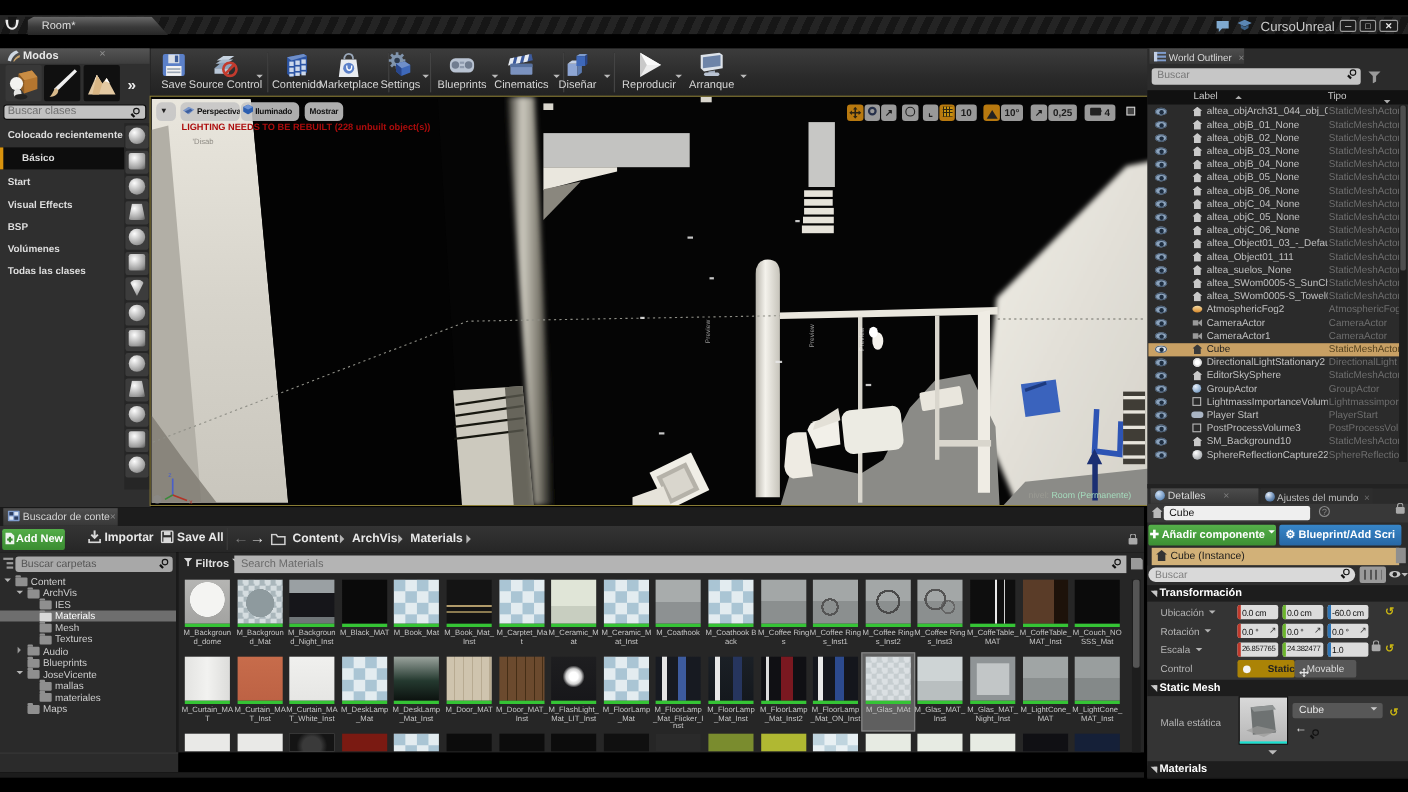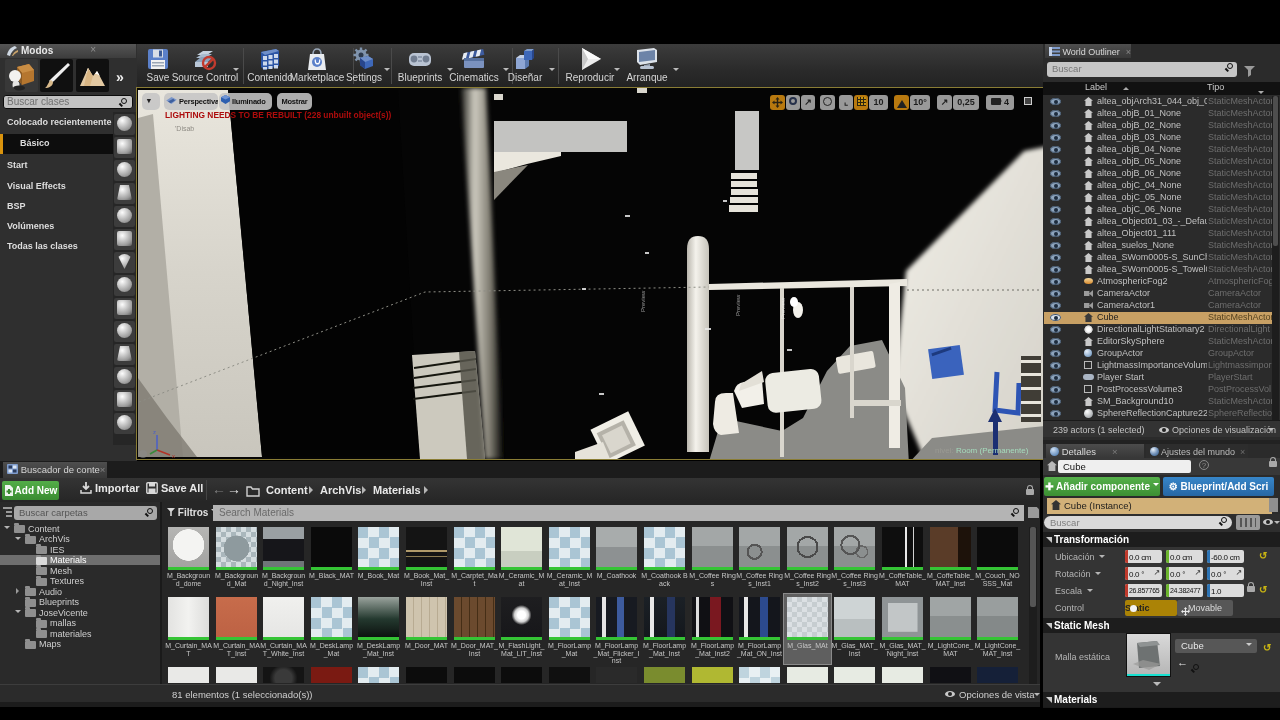--- a/index.html
+++ b/index.html
@@ -57,20 +57,37 @@
 .mag:after{content:"";position:absolute;left:-3.5px;top:5px;width:4px;height:1.5px;background:#111;transform:rotate(45deg)}
 .lock{position:absolute;width:8px;height:6px;background:#a9a9a9;border-radius:1px}
 .lock:before{content:"";position:absolute;left:1px;top:-4px;width:4px;height:4px;border:1.5px solid #a9a9a9;border-bottom:none;border-radius:3px 3px 0 0}
 .feye{display:inline-block;width:10px;height:6px;border-radius:50%;background:#c9c9c9}
 .feye:after{content:"";display:block;margin:1px auto;width:4px;height:4px;border-radius:50%;background:#222}
 .dhico{position:absolute;width:10px;height:10px;background:#b9b9b9;clip-path:polygon(50% 0,100% 42%,84% 42%,84% 100%,16% 100%,16% 42%,0 42%)}
 .diag{position:absolute;right:2px;top:1px;font-size:8px;color:#333}
 .cdn{display:inline-block;width:0;height:0;border:3px solid transparent;border-top-color:#b5b5b5;vertical-align:-1px;margin-left:2px}
 </style></head><body>
 <div id="stage">
+<div id="titlebar" class="ab">
+  <svg class="ab" style="left:3px;top:0px" width="16" height="16" viewBox="0 0 16 16">
+        <path d="M2 3 C2 3 2 9 5 11 C7 12.5 9 12.5 11 11 C14 9 14 3 14 3 L11.5 3 C11.5 3 12 8 10 9.6 C9 10.4 7 10.4 6 9.6 C4 8 4.5 3 4.5 3 Z" fill="#e9e9e9"></path>
+      </svg>
+  <div id="roomtab">Room*</div>
+  <svg class="ab" style="left:1105px;top:3px" width="13" height="11" viewBox="0 0 13 11">
+        <path d="M1 1 h11 v7 h-6 l-3 3 v-3 h-2 z" fill="#7fa9cf"></path>
+      </svg>
+  <svg class="ab" style="left:1125px;top:3px" width="13" height="11" viewBox="0 0 13 11">
+        <path d="M6.5 0 L13 3 L6.5 6 L0 3 Z" fill="#5b87b5"></path>
+        <path d="M3 4.5 v3 l3.5 2 l3.5 -2 v-3 l-3.5 2 z" fill="#3d6288"></path>
+      </svg>
+  <div class="ab" style="left:1146px;top:2px;font-size:12px;color:#c9c9c9">CursoUnreal</div>
+  <div class="winbtn" style="left:1218px">─</div>
+  <div class="winbtn" style="left:1236px">□</div>
+  <div class="winbtn" style="left:1254px;width:17px">✕</div>
+</div>
 <div id="modes" class="ab">
   <div id="modestab"><svg style="margin:1px 2px -3px 6px" width="13" height="12" viewBox="0 0 13 12">
           <path d="M1 10 C2 5 5 2 9 1 L11 3 C8 4 5 7 4 11 Z" fill="#cfd8e2"></path>
           <path d="M6 11 C7 8 9 6 12 5 L12 7 C10 8 8 9 7 11 Z" fill="#c9a36a"></path>
         </svg>Modos<span style="position:absolute;right:40px;color:#909090;font-weight:normal">×</span></div>
   <div class="micon" style="left:5px;background:#383838">
     <svg width="33" height="33" viewBox="0 0 33 33">
           <path d="M12 8 L24 5 L29 11 L29 22 L17 26 L12 19 Z" fill="#b5762f"></path>
           <path d="M12 8 L24 5 L29 11 L17 14 Z" fill="#c98d44"></path>
           <path d="M12 8 L17 14 L17 26 L12 19 Z" fill="#8a5a24"></path>
@@ -587,26 +604,20 @@
       </div>
   <div class="orow" style="top:364px">
         <span class="oeye"></span>
         <span style="position:absolute;left:40px;top:1px;width:9px;height:9px;border-radius:50%;background:radial-gradient(circle at 35% 30%,#fff,#8a8f94)"></span>
         <span class="lab">SphereReflectionCapture22</span>
         <span class="typ">SphereReflectio</span>
       </div>
   <div class="ab" style="left:229px;top:52px;width:7px;height:324px;background:#1d1d1d">
         <div style="position:absolute;left:1px;top:0;width:5px;height:150px;background:#4e4e4e;border-radius:2px"></div>
       </div>
-  <div class="ab" style="left:0;top:376px;width:237px;height:17px;background:#333;border-top:1px solid #1a1a1a;font-size:9px;color:#c3c3c3">
-        <span style="position:absolute;left:10px;top:4px">239 actors (1 selected)</span>
-        <span class="feye" style="position:absolute;left:116px;top:6px"></span>
-        <span style="position:absolute;left:129px;top:4px">Opciones de visualización</span>
-        <span style="position:absolute;left:225px;top:7px;width:0;height:0;border:3px solid transparent;border-top-color:#bbb"></span>
-      </div>
 
   <div class="ab" style="left:0;top:396px;width:237px;height:4px;background:#222"></div>
   <div class="ab" style="left:3px;top:400px;width:98px;height:14px;background:linear-gradient(#4c4c4c,#373737);font-size:9.5px;color:#dadada;padding:2px 0 0 4px;white-space:nowrap;overflow:hidden"><span style="display:inline-block;width:9px;height:9px;border-radius:50%;background:radial-gradient(circle at 35% 30%,#cfe0f4,#3b6ea8);vertical-align:-1px"></span> Detalles<span style="color:#7e7e7e;margin-left:16px">×</span></div>
   <div class="ab" style="left:103px;top:400px;width:102px;height:14px;background:#2d2d2d;font-size:9px;color:#bcbcbc;padding:2.5px 0 0 4px;white-space:nowrap;overflow:hidden"><span style="display:inline-block;width:9px;height:9px;border-radius:50%;background:radial-gradient(circle at 35% 30%,#e8f0fa,#6b8cb5 55%,#2d567e);vertical-align:-1px"></span> Ajustes del mundo<span style="color:#6e6e6e;margin-left:5px">×</span></div>
 
   <div class="ab" style="left:0;top:414px;width:237px;height:17px;background:#383838">
     <span class="dhico" style="left:4px;top:3px"></span>
     <div class="ab" style="left:15px;top:1.5px;width:133px;height:13px;background:#efefef;border-radius:2px;font-size:9.5px;color:#111;padding:1px 0 0 5px">Cube</div>
     <span style="position:absolute;left:156px;top:2px;width:10px;height:10px;border:1.5px solid #8a8a8a;border-radius:50%;color:#8a8a8a;font-size:8px;text-align:center;line-height:10px">?</span>
     <span class="lock" style="left:226px;top:3px"></span>
@@ -640,21 +651,21 @@
   <div class="fld" style="left:82px;top:523px;width:37px"><i style="background:#c0392b"></i>0.0 °<span class="diag">↗</span></div>
   <div class="fld" style="left:123px;top:523px;width:37px"><i style="background:#6cb52d"></i>0.0 °<span class="diag">↗</span></div>
   <div class="fld" style="left:164px;top:523px;width:37px"><i style="background:#2d74b5"></i>0.0 °<span class="diag">↗</span></div>
   <div class="rlab" style="top:542px">Escala <span class="cdn"></span></div>
   <div class="fld" style="left:82px;top:540px;width:37px;padding-left:4px;font-size:7px"><i style="background:#c0392b"></i>26.857765</div>
   <div class="fld" style="left:123px;top:540px;width:37px;padding-left:4px;font-size:7px"><i style="background:#6cb52d"></i>24.382477</div>
   <div class="fld" style="left:164px;top:540px;width:37px"><i style="background:#2d74b5"></i>1.0</div>
   <span class="lock" style="position:absolute;left:204px;top:542px"></span>
   <div class="reset" style="left:216px;top:540px">↺</div>
   <div class="rlab" style="top:559px">Control</div>
-  <div class="ab" style="left:82px;top:556px;width:52px;height:16px;background:#ab8306;border-radius:2px;color:#222;font-size:9px;font-weight:bold;text-align:left;line-height:16px"><span style="position:absolute;left:5px;top:4.5px;width:7px;height:7px;border-radius:50%;background:#f4f4f4"></span>Static</div>
+  <div class="ab" style="left:82px;top:556px;width:52px;height:16px;background:#ab8306;border-radius:2px;color:#222;font-size:9px;font-weight:bold;text-align:right;line-height:16px"><span style="position:absolute;left:5px;top:4.5px;width:7px;height:7px;border-radius:50%;background:#f4f4f4"></span>Static</div>
   <div class="ab" style="left:134px;top:556px;width:56px;height:16px;background:#575757;border-radius:2px;color:#ddd;font-size:9px;text-align:center;line-height:16px"><span style="position:absolute;left:4px;top:3px"><svg width="9" height="9" viewBox="0 0 11 11" style="vertical-align:middle">
             <g fill="#e8e8e8">
               <polygon points="5.5,0 7.5,2.5 3.5,2.5"></polygon>
               <polygon points="5.5,11 7.5,8.5 3.5,8.5"></polygon>
               <polygon points="0,5.5 2.5,3.5 2.5,7.5"></polygon>
               <polygon points="11,5.5 8.5,3.5 8.5,7.5"></polygon>
               <rect x="4.8" y="2" width="1.4" height="7"></rect>
               <rect x="2" y="4.8" width="7" height="1.4"></rect>
             </g>
           </svg></span>Movable</div>
@@ -937,22 +948,16 @@
   <div class="tile" style="left:692px;top:212px;height:16px;background:#b0b832"></div>
   <div class="tile" style="left:739px;top:212px;height:16px;background:repeating-conic-gradient(#e8f0f3 0 25%,#bfd4de 0 50%);background-size:21px 21px;"></div>
   <div class="tile" style="left:787px;top:212px;height:16px;background:#e7ebe3"></div>
   <div class="tile" style="left:834px;top:212px;height:16px;background:#e7ebe3"></div>
   <div class="tile" style="left:882px;top:212px;height:16px;background:#e7ebe3"></div>
   <div class="tile" style="left:930px;top:212px;height:16px;background:#101014"></div>
   <div class="tile" style="left:977px;top:212px;height:16px;background:#152038"></div>
   <div class="ab" style="left:1029px;top:72px;width:8px;height:157px;background:#1d1d1d">
         <div style="position:absolute;left:1px;top:0px;width:6px;height:80px;background:#555;border-radius:2px"></div>
       </div>
-  <div class="ab" style="left:162px;top:229px;width:878px;height:18px;background:#2b2b2b;border-top:1px solid #3d3d3d;font-size:9.5px;color:#cfcfcf">
-        <span style="position:absolute;left:10px;top:4px">81 elementos (1 seleccionado(s))</span>
-        <span class="feye" style="position:absolute;left:783px;top:6px"></span>
-        <span style="position:absolute;left:797px;top:4px">Opciones de vista</span>
-        <span style="position:absolute;left:872px;top:8px;width:0;height:0;border:3px solid transparent;border-top-color:#bbb"></span>
-      </div>
   <div class="ab" style="left:0;top:229px;width:162px;height:18px;background:#2b2b2b;border-top:1px solid #3d3d3d"></div>
   <div class="ab" style="left:0;top:247px;width:1040px;height:5px;background:#1c1c1c"></div>
 </div>
 </div>
 
 </body></html>

